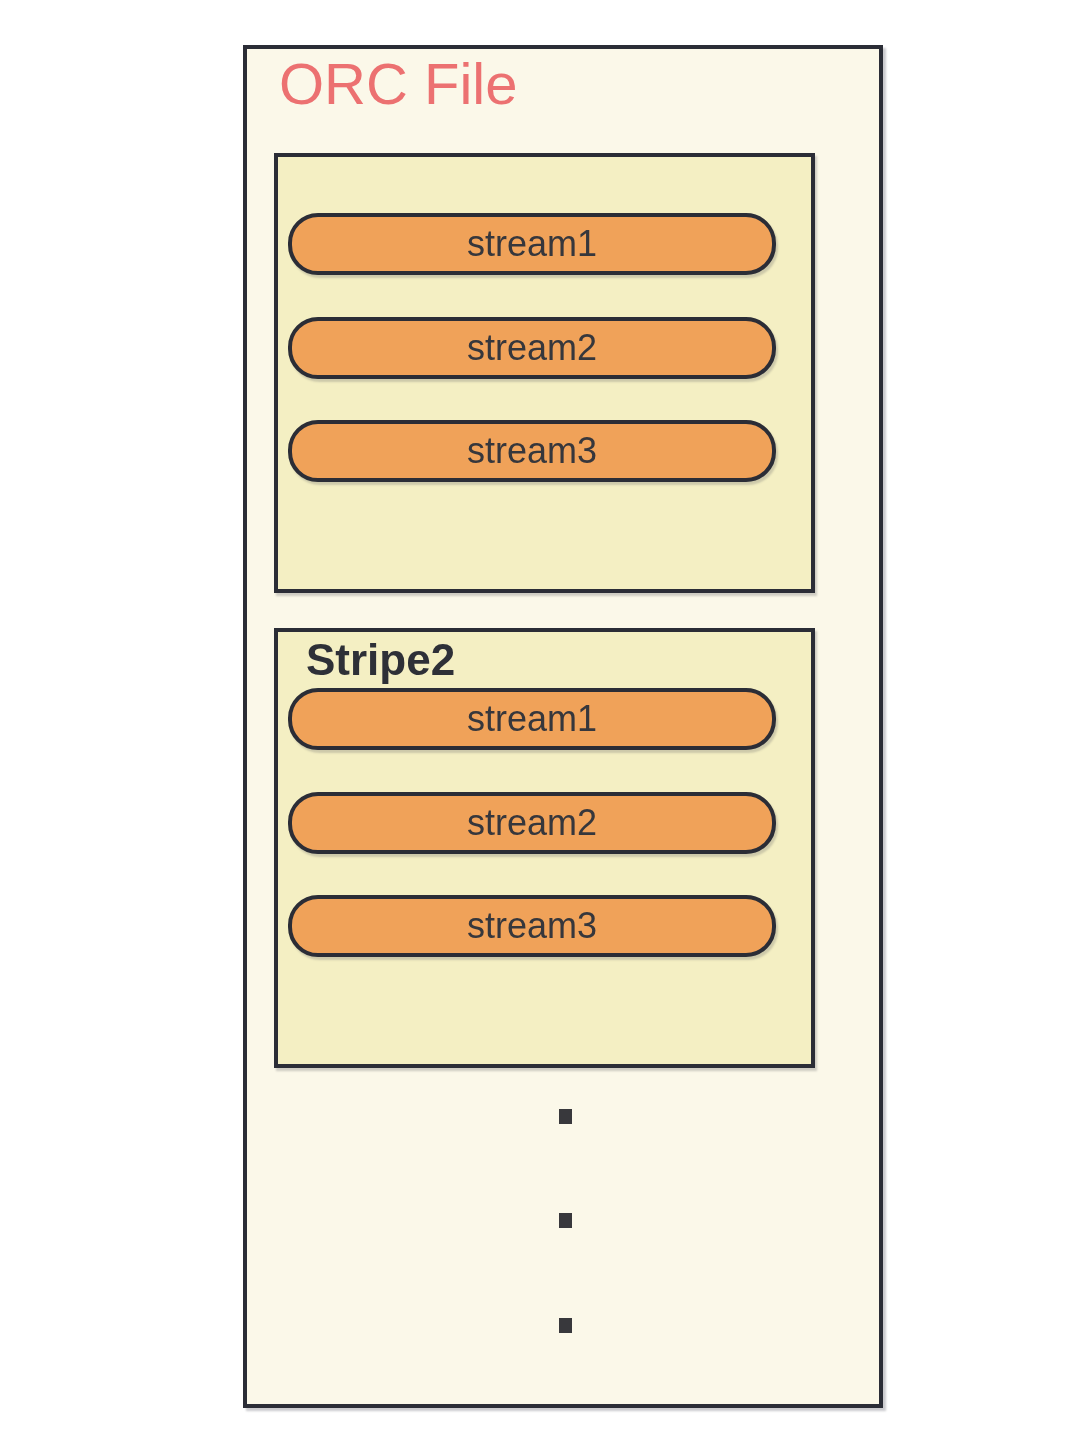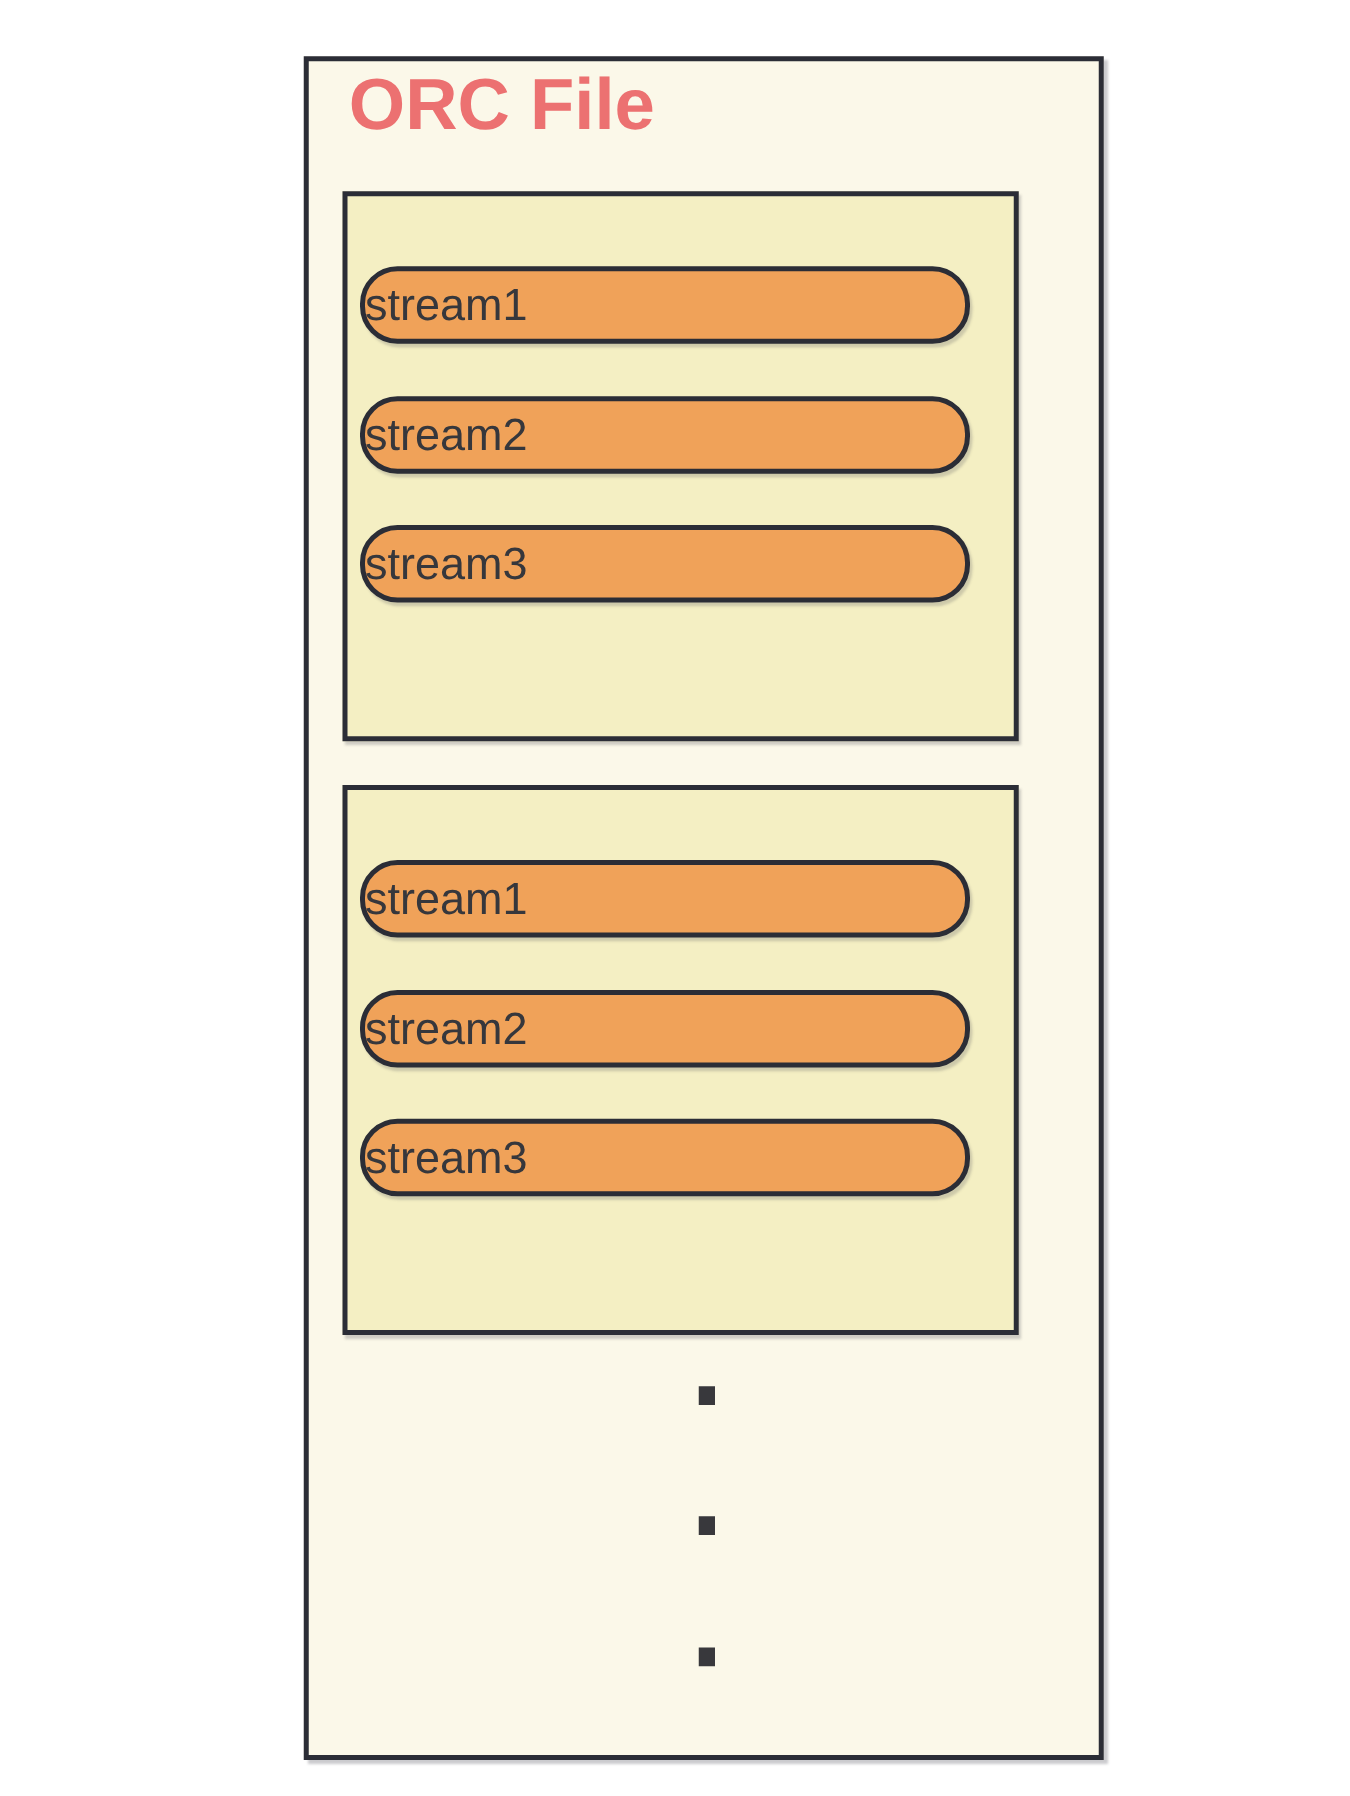--- a/index.html
+++ b/index.html
@@ -24,21 +24,21 @@
     border: 4px solid #2B2D36;
     box-shadow: 3px 3px 2px rgba(70, 70, 80, 0.28);
   }
 
   .orc-title {
     position: absolute;
     left: 32px;
     top: 2px;
     font-size: 58px;
     line-height: 1.15;
-    font-weight: bold;
+    font-weight: normal;
     color: #EC7171;
     letter-spacing: 0px;
     white-space: nowrap;
   }
 
   .stripe {
     position: absolute;
     left: 27px;
     width: 541px;
     height: 440px;
@@ -64,20 +64,21 @@
     position: absolute;
     left: 10px;
     width: 488px;
     height: 62px;
     background: #F0A259;
     border: 4px solid #2B2D36;
     border-radius: 30px;
     box-shadow: 2px 3px 2px rgba(70, 70, 80, 0.22);
     display: flex;
     align-items: center;
+    justify-content: center;
   }
   .stream-pos-1 { top: 56px; }
   .stream-pos-2 { top: 160px; }
   .stream-pos-3 { top: 263px; }
 
   .stream-text {
     font-size: 36px;
     color: #36373C;
     white-space: nowrap;
   }
@@ -108,20 +109,21 @@
       </div>
       <div class="stream stream-pos-2">
         <span class="stream-text">stream2</span>
       </div>
       <div class="stream stream-pos-3">
         <span class="stream-text">stream3</span>
       </div>
     </div>
 
     <div class="stripe stripe-2">
+      <div class="stripe-label">Stripe2</div>
       <div class="stream stream-pos-1">
         <span class="stream-text">stream1</span>
       </div>
       <div class="stream stream-pos-2">
         <span class="stream-text">stream2</span>
       </div>
       <div class="stream stream-pos-3">
         <span class="stream-text">stream3</span>
       </div>
     </div>

